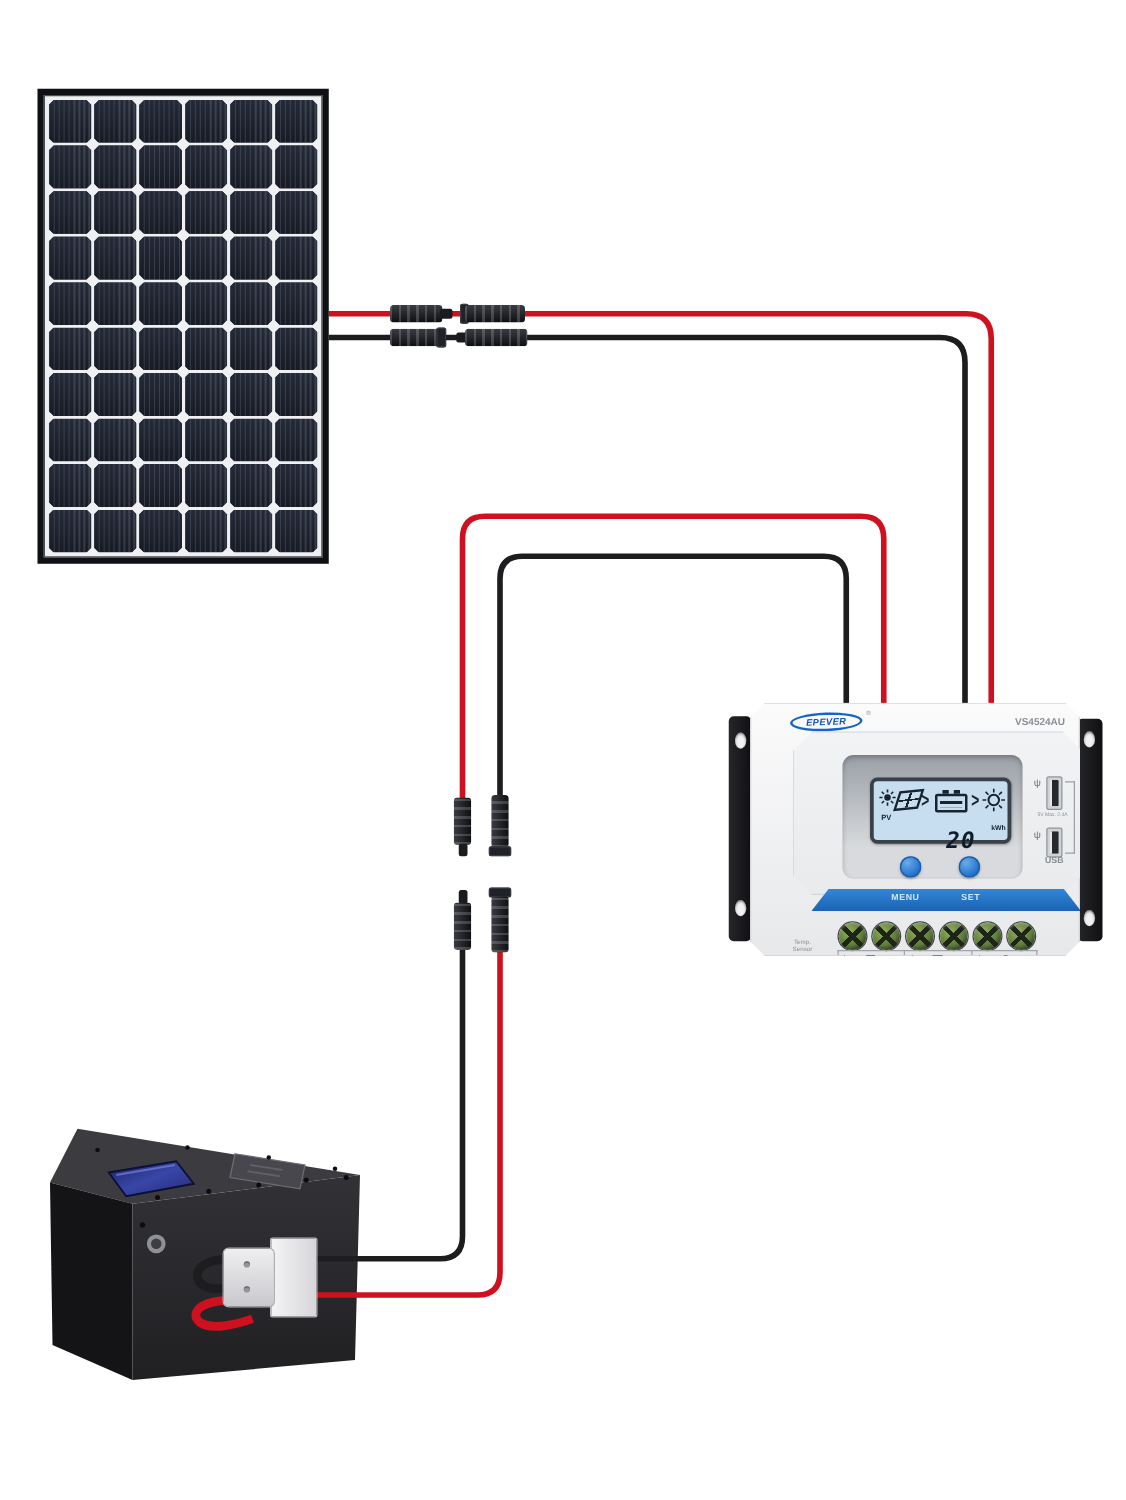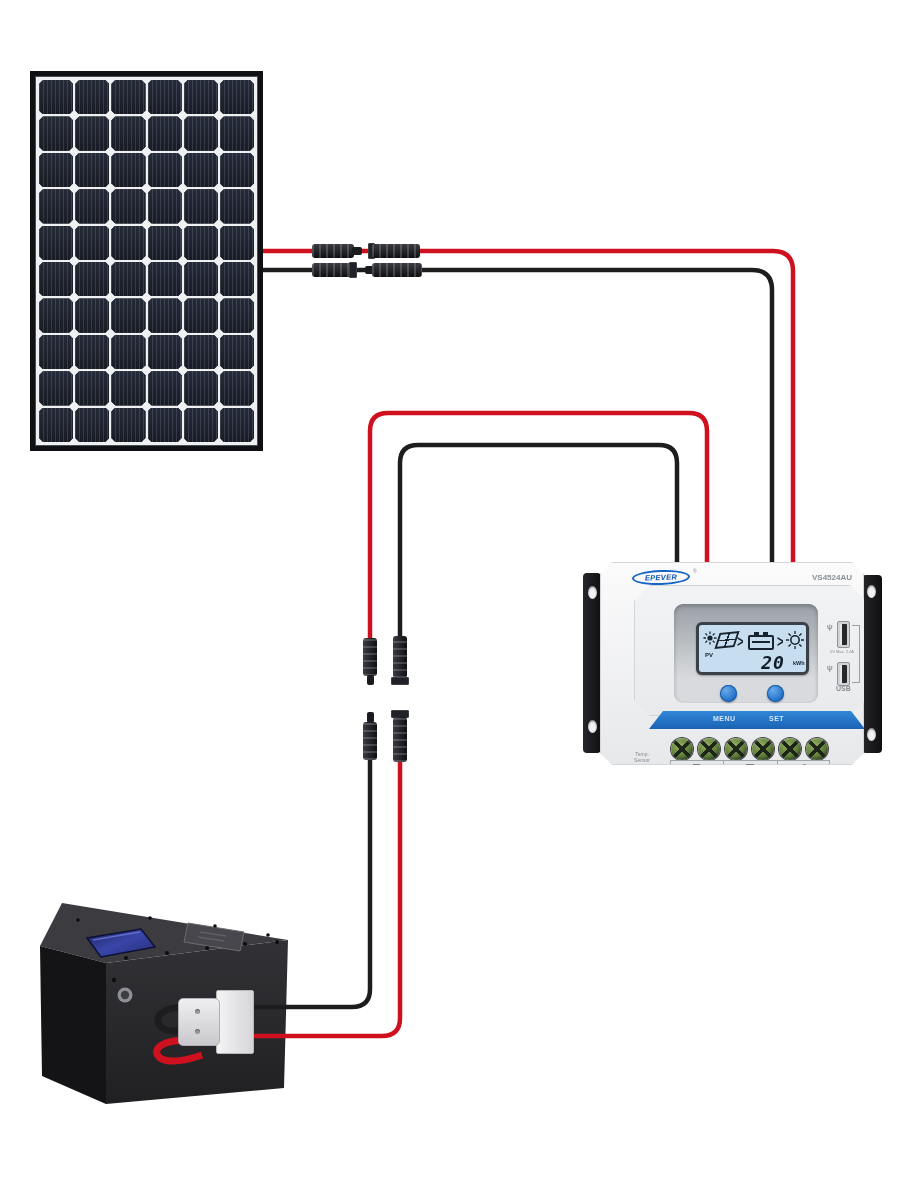--- a/index.html
+++ b/index.html
@@ -254,21 +254,21 @@
             <line x1="11" y1="2" x2="11" y2="5"></line>
               <line x1="11" y1="17" x2="11" y2="20"></line>
             <line x1="2" y1="11" x2="5" y2="11"></line>
               <line x1="17" y1="11" x2="20" y2="11"></line>
             <line x1="4.5" y1="4.5" x2="6.8" y2="6.8"></line>
               <line x1="15.2" y1="15.2" x2="17.5" y2="17.5"></line>
             <line x1="17.5" y1="4.5" x2="15.2" y2="6.8"></line>
               <line x1="4.5" y1="17.5" x2="6.8" y2="15.2"></line>
           </g>
         </svg>
-        <div class="lcd-val" style="left:58px;top:27px;width:32px;text-align:center">20</div>
+        <div class="lcd-val" style="left:58px;top:37px;width:32px;text-align:left">20</div>
         <div class="lcd-unit" style="left:94px;top:35px">kWh</div>
       </div>
 
       <div class="btn" style="left:120px;top:123px"></div>
       <div class="btn" style="left:167px;top:123px"></div>
 
       <div class="band"></div>
       <div class="band-label" style="left:113px">MENU</div>
       <div class="band-label" style="left:169px">SET</div>
 

